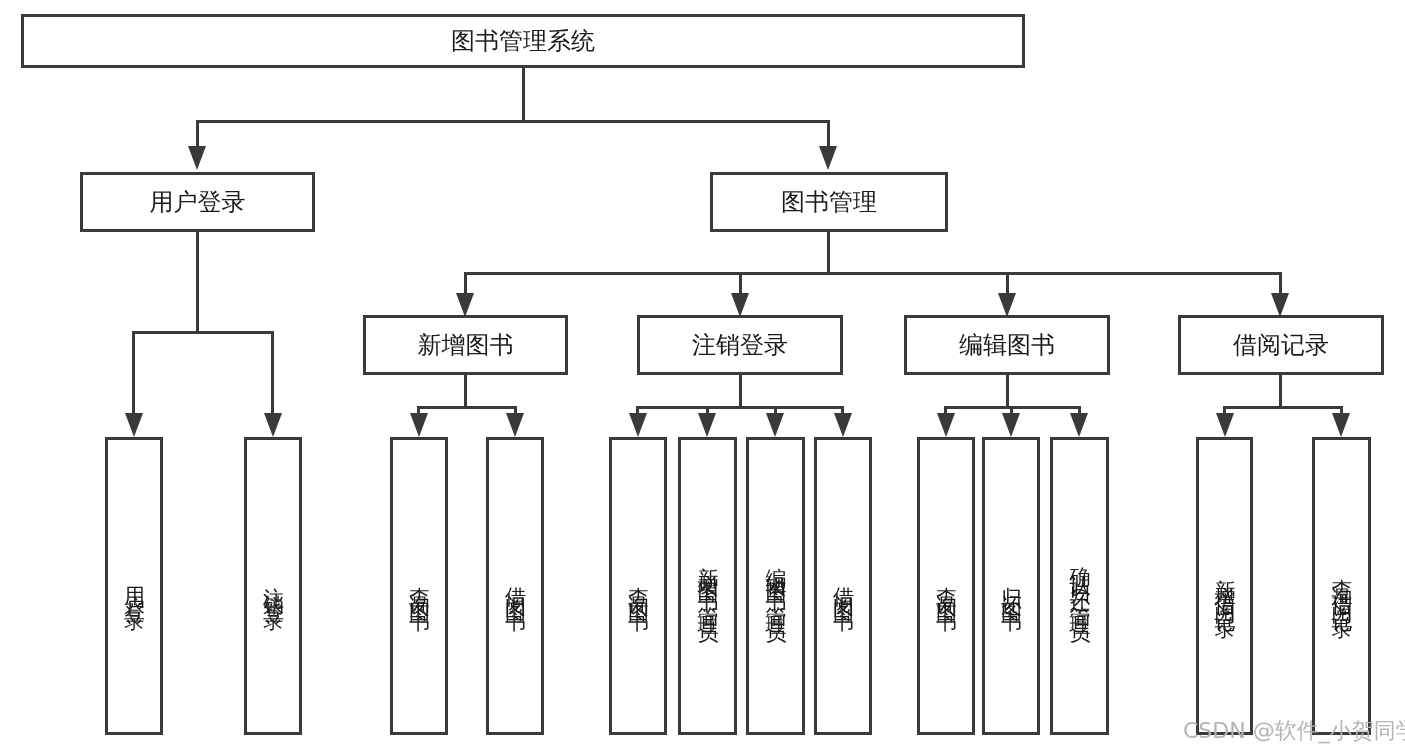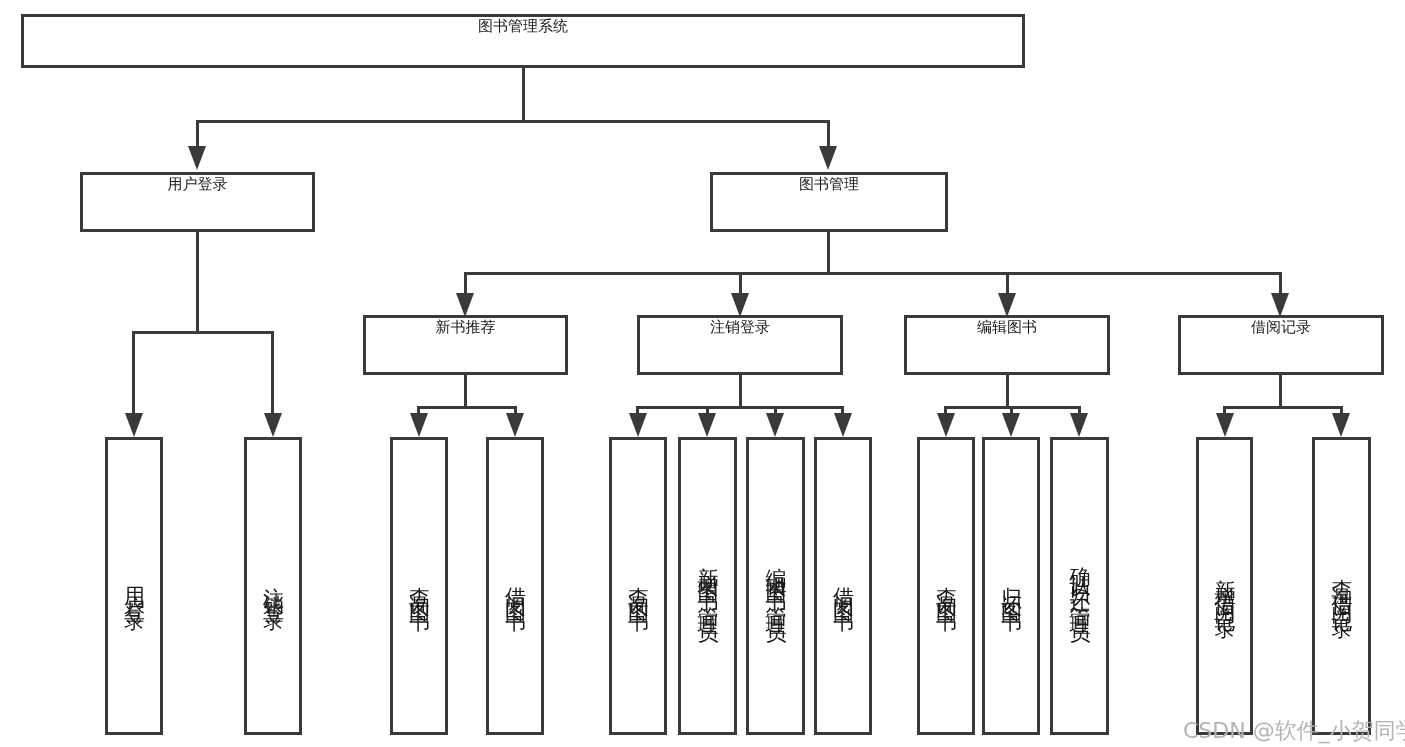--- a/index.html
+++ b/index.html
@@ -16,24 +16,24 @@
     width: 1405px;
     height: 747px;
     background: var(--background);
     overflow: hidden;
   }
   .box {
     position: absolute;
     border: 3px solid var(--line);
     background: var(--background);
     display: flex;
-    align-items: flex-start;
+    align-items: center;
     justify-content: center;
     color: var(--text);
-    font-size: 15px;
+    font-size: 24px;
     z-index: 2;
   }
   .vbox {
     position: absolute;
     border: 3px solid var(--line);
     background: var(--background);
     display: flex;
     align-items: center;
     justify-content: center;
     color: var(--text);
@@ -102,21 +102,21 @@
   <div class="vline" style="left:464px; top:272px; height:23px;"></div>
   <div class="arrow" style="left:456px; top:293px;"></div>
   <div class="vline" style="left:739px; top:272px; height:23px;"></div>
   <div class="arrow" style="left:731px; top:293px;"></div>
   <div class="vline" style="left:1006px; top:272px; height:23px;"></div>
   <div class="arrow" style="left:998px; top:293px;"></div>
   <div class="vline" style="left:1279px; top:272px; height:23px;"></div>
   <div class="arrow" style="left:1271px; top:293px;"></div>
 
   <div class="box" style="left:363px; top:315px; width:205px; height:60px;">
-    <span>新书推荐</span>
+    <span>新增图书</span>
   </div>
   <div class="box" style="left:637px; top:315px; width:206px; height:60px;">
     <span>注销登录</span>
   </div>
   <div class="box" style="left:904px; top:315px; width:206px; height:60px;">
     <span>编辑图书</span>
   </div>
   <div class="box" style="left:1178px; top:315px; width:206px; height:60px;">
     <span>借阅记录</span>
   </div>

